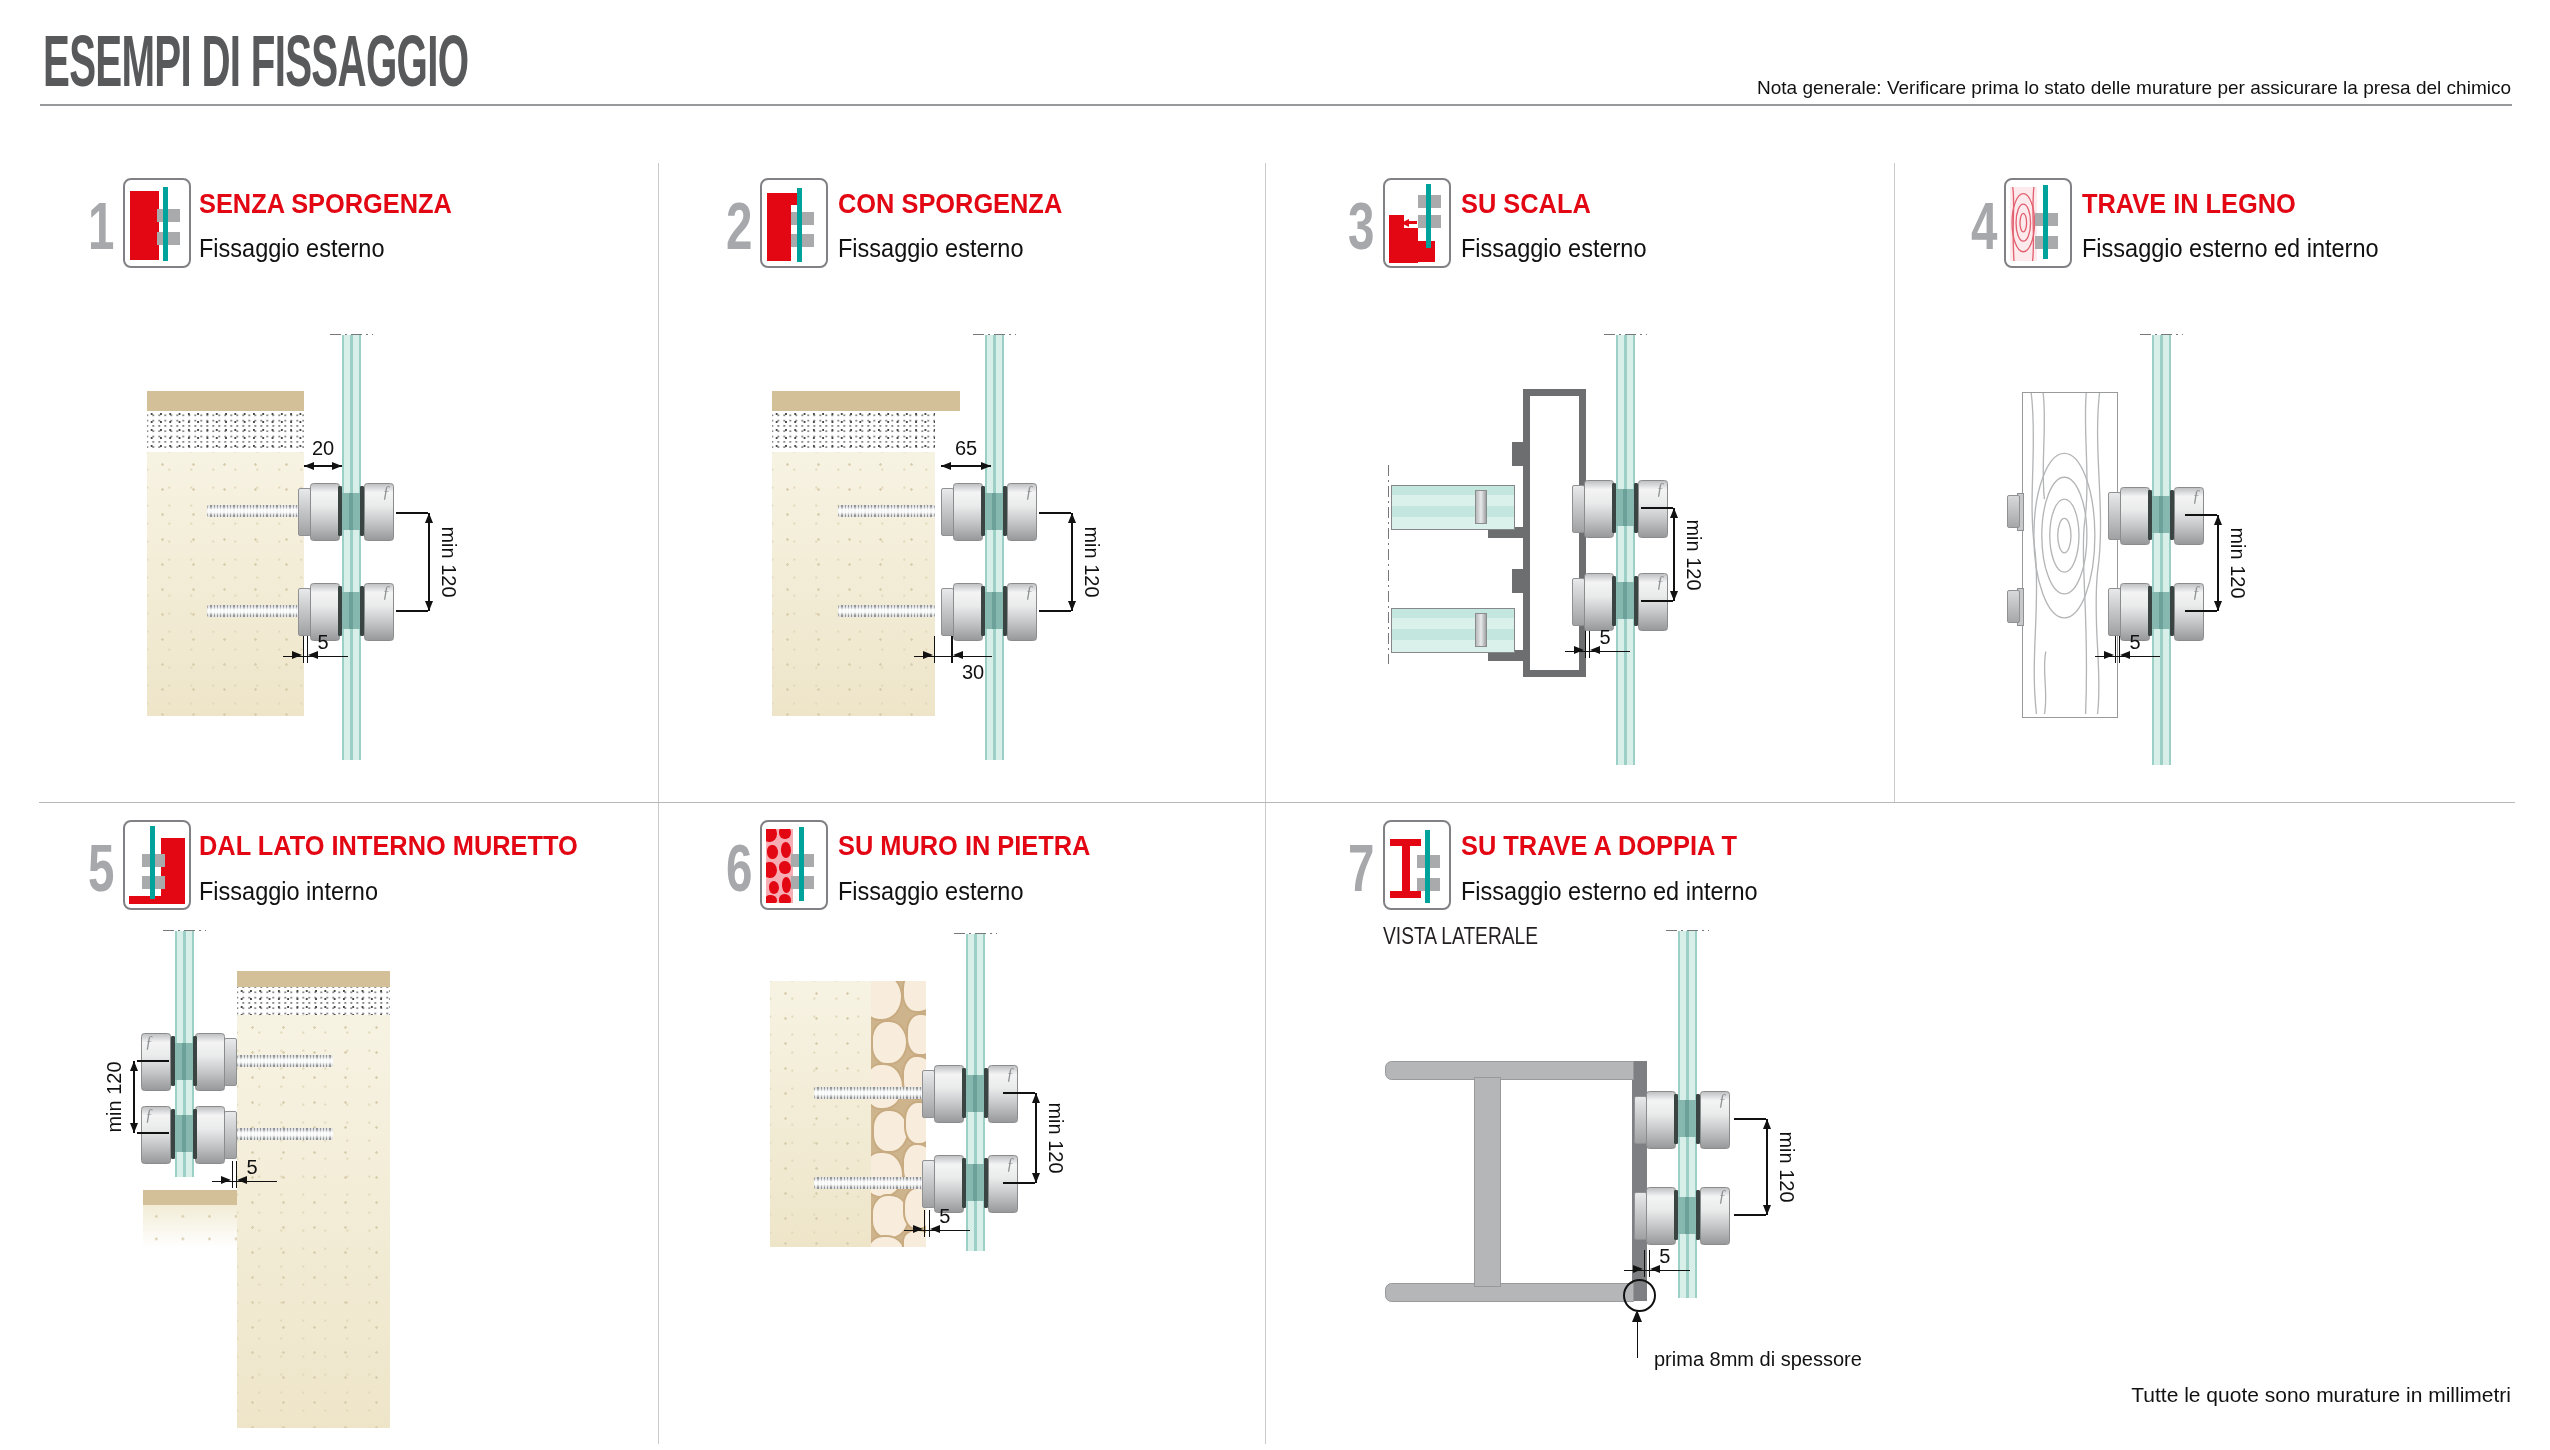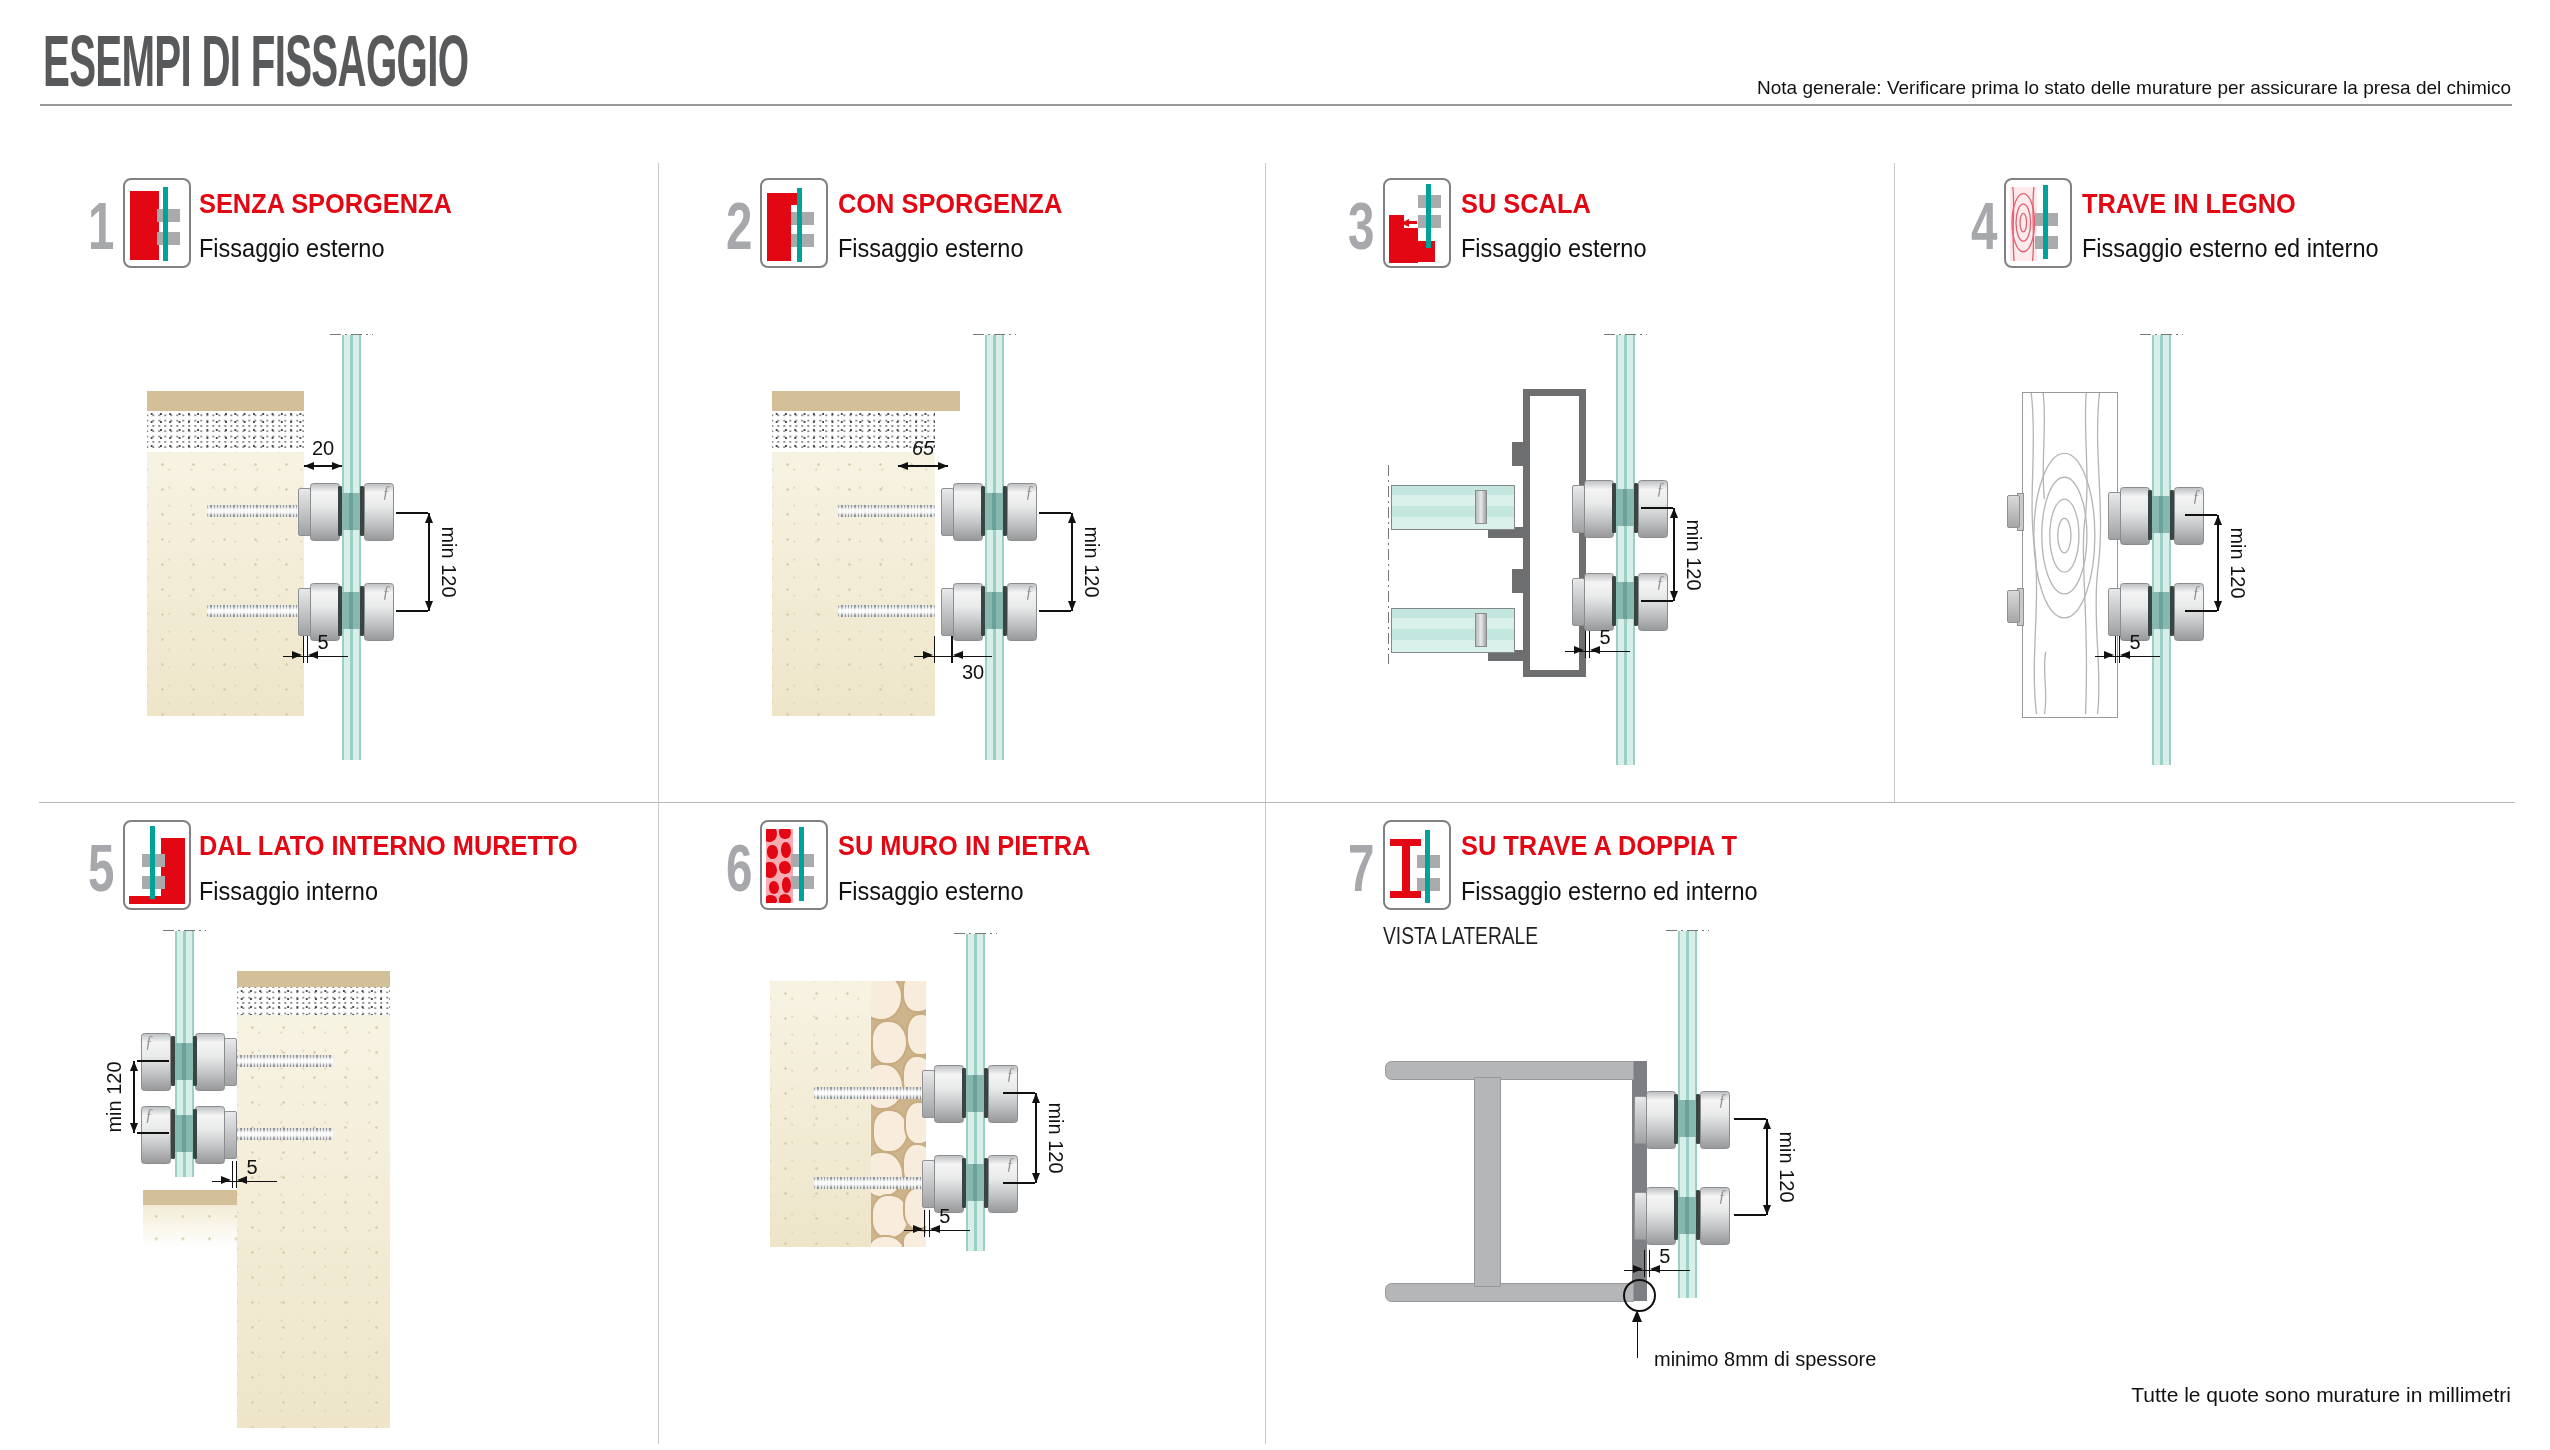--- a/index.html
+++ b/index.html
@@ -237,21 +237,21 @@
     </div>
   <div class="clamp-pair" style="left:941px;top:583px;">
       <div class="c-rear"></div>
       <div class="c-body l"></div>
       <div class="c-gasket l"></div>
       <div class="c-gasket r"></div>
       <div class="c-body r">
         <span class="c-logo">ƒ</span>
       </div>
     </div>
-  <div class="dim-front" style="left:898px;top:440px;width:50px;font-style:italic;">
+  <div class="dim-front" style="left:941px;top:440px;width:50px;">
       <div class="df-line"></div>
       <div class="arr al"></div>
       <div class="arr ar"></div>
       <span class="df-label">65</span>
     </div>
   <div class="dim-v" style="left:1072px;top:513px;height:98px;">
       <div class="dv-line"></div>
       <div class="arr au"></div>
       <div class="arr ad"></div>
       <div class="dv-ext t"></div>
@@ -607,15 +607,15 @@
       <div class="de-tick" style="left:0;"></div>
       <div class="de-tick" style="left:4.6px;"></div>
       <div class="de-line" style="left:-20px;width:66px;"></div>
       <div class="arr ar" style="left:-10.6px;"></div>
       <div class="arr al" style="left:6px;"></div>
       <span class="de-label" style="left:15.3px;">5</span>
     </div>
   <div class="detail-circle" style="left:1623px;top:1279px;"></div>
   <div class="ann-shaft" style="left:1637px;top:1318px;height:40px;"></div>
   <div class="arr" style="left:1632px;top:1310px;border-left:5.3px solid transparent;border-right:5.3px solid transparent;border-bottom:12px solid #111;"></div>
-  <div class="ann-text" style="left:1654px;top:1348px;">minimo 8mm di spessore</div>
+  <div class="ann-text" style="left:1654px;top:1348px;">prima 8mm di spessore</div>
 </div>
 
 
 </body></html>

